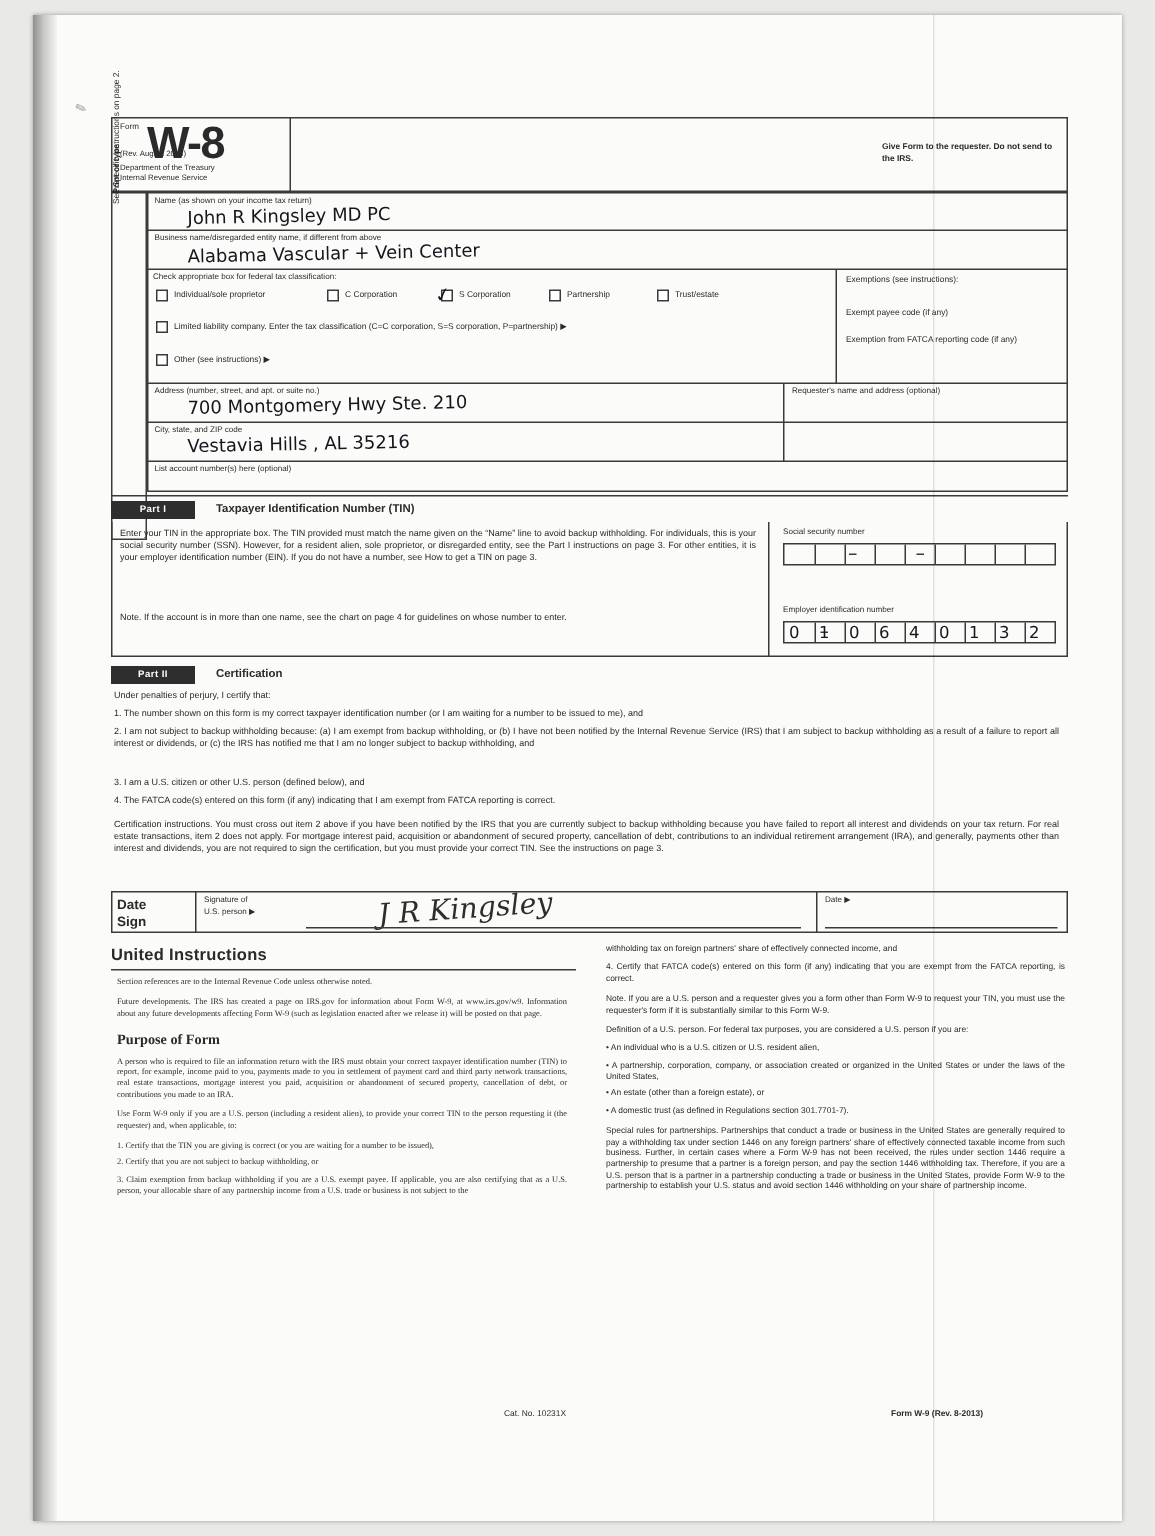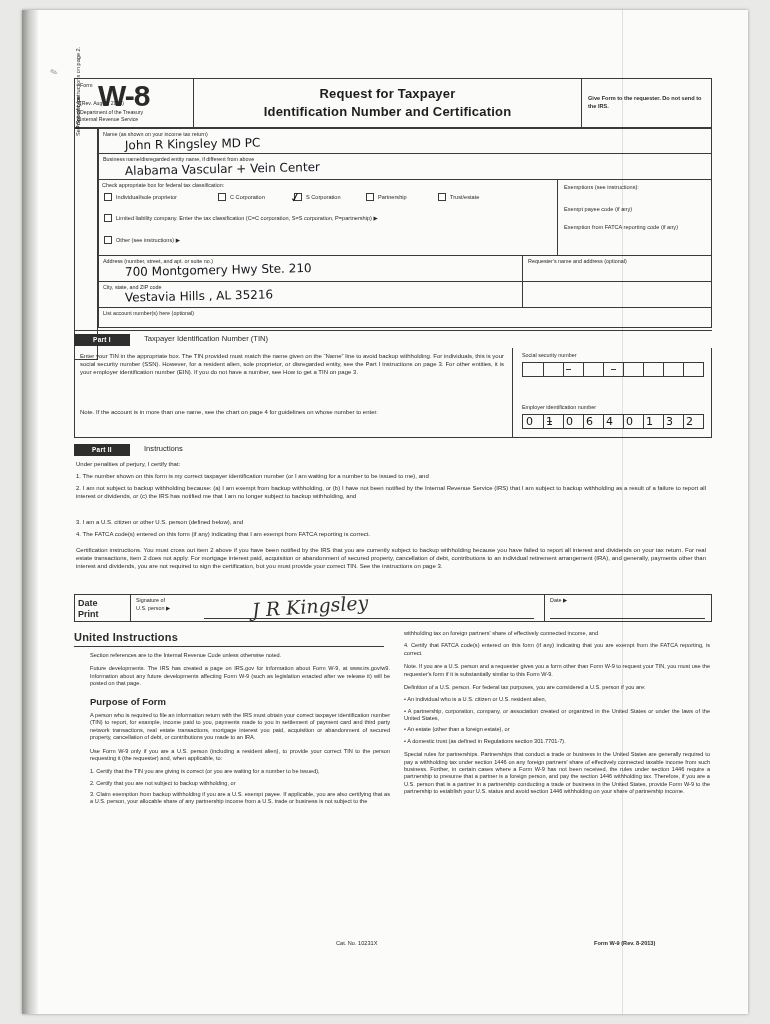--- a/index.html
+++ b/index.html
@@ -48,21 +48,21 @@
     transform:rotate(-1deg);white-space:nowrap;
   }
   .chk{
     position:absolute;width:8px;height:8px;border:1px solid #3a3a3a;
     box-sizing:border-box;background:#fff;
   }
   .partbar{
     background:#2e2e2e;color:#fff;font-weight:bold;font-size:6.4px;
     display:flex;align-items:center;justify-content:center;letter-spacing:.3px;
   }
-  .parttitle{font-weight:normal;font-size:7.6px;}
+  .parttitle{font-weight:bold;font-size:7.6px;}
   .vert{
     transform:rotate(-90deg);transform-origin:left top;white-space:nowrap;
     font-size:5.6px;font-weight:bold;
   }
   .gbox{position:absolute;border:1px solid #3a3a3a;box-sizing:border-box;height:15px;}
   .gcell{position:absolute;top:0;width:1px;height:100%;background:#3a3a3a;}
   .dash{position:absolute;top:6px;width:5px;height:1px;background:#3a3a3a;}
   .gi-head{font-size:11px;font-weight:bold;letter-spacing:.2px;}
   .col{position:absolute;}
   .sigline{position:absolute;height:1px;background:#3a3a3a;}
@@ -86,24 +86,20 @@
 
     <div class="form">
 
       <div class="bx b" style="left:0;top:0;width:638px;height:50px;"></div>
       <div class="bx" style="left:0;top:0;width:120px;height:50px;border-right:1px solid #3a3a3a;">
         <div class="bx lbl" style="left:6px;top:4px;">Form</div>
         <div class="bx w9" style="left:24px;top:3px;">W-8</div>
         <div class="bx tiny" style="left:6px;top:22px;">(Rev. August 2013)</div>
         <div class="bx tiny" style="left:6px;top:31px;width:110px;">Department of the Treasury</div>
         <div class="bx tiny" style="left:6px;top:38px;width:110px;">Internal Revenue Service</div>
-      </div>
-      <div class="bx" style="left:120px;top:0;width:388px;height:50px;border-right:1px solid #3a3a3a;display:flex;flex-direction:column;justify-content:center;">
-        <div class="hdr-title">Request for Taxpayer</div>
-        <div class="hdr-title">Identification Number and Certification</div>
       </div>
       <div class="bx" style="left:508px;top:0;width:130px;height:50px;display:flex;align-items:center;">
         <div class="tiny2" style="padding:0 6px;font-weight:bold;">Give Form to the requester. Do not send to the IRS.</div>
       </div>
 
       <div class="bx b" style="left:0;top:50px;width:24px;height:232px;">
         <div class="vert" style="left:15px;top:118px;">Print or type</div>
         <div class="vert" style="left:7px;top:222px;font-weight:normal;">See Specific Instructions on page 2.</div>
       </div>
 
@@ -204,45 +200,45 @@
       <div class="bx num" style="left:472px;top:337px;">1</div>
       <div class="bx num" style="left:492px;top:337px;">0</div>
       <div class="bx num" style="left:512px;top:337px;">6</div>
       <div class="bx num" style="left:532px;top:337px;">4</div>
       <div class="bx num" style="left:552px;top:337px;">0</div>
       <div class="bx num" style="left:572px;top:337px;">1</div>
       <div class="bx num" style="left:592px;top:337px;">3</div>
       <div class="bx num" style="left:612px;top:337px;">2</div>
 
       <div class="bx partbar" style="left:0;top:366px;width:56px;height:12px;">Part II</div>
-      <div class="bx parttitle" style="left:70px;top:366px;">Instructions</div>
+      <div class="bx parttitle" style="left:70px;top:366px;">Certification</div>
 
       <div class="bx sm" style="left:2px;top:382px;width:630px;">Under penalties of perjury, I certify that:</div>
       <div class="bx sm" style="left:2px;top:394px;width:630px;">1. The number shown on this form is my correct taxpayer identification number (or I am waiting for a number to be issued to me), and</div>
       <div class="bx sm" style="left:2px;top:406px;width:630px;text-align:justify;">2. I am not subject to backup withholding because: (a) I am exempt from backup withholding, or (b) I have not been notified by the Internal Revenue Service (IRS) that I am subject to backup withholding as a result of a failure to report all interest or dividends, or (c) the IRS has notified me that I am no longer subject to backup withholding, and</div>
       <div class="bx sm" style="left:2px;top:440px;width:630px;">3. I am a U.S. citizen or other U.S. person (defined below), and</div>
       <div class="bx sm" style="left:2px;top:452px;width:630px;">4. The FATCA code(s) entered on this form (if any) indicating that I am exempt from FATCA reporting is correct.</div>
       <div class="bx sm" style="left:2px;top:468px;width:630px;text-align:justify;">Certification instructions. You must cross out item 2 above if you have been notified by the IRS that you are currently subject to backup withholding because you have failed to report all interest and dividends on your tax return. For real estate transactions, item 2 does not apply. For mortgage interest paid, acquisition or abandonment of secured property, cancellation of debt, contributions to an individual retirement arrangement (IRA), and generally, payments other than interest and dividends, you are not required to sign the certification, but you must provide your correct TIN. See the instructions on page 3.</div>
 
       <div class="bx b" style="left:0;top:516px;width:638px;height:28px;"></div>
       <div class="bx" style="left:56px;top:516px;width:1px;height:28px;background:#3a3a3a;"></div>
       <div class="bx" style="left:470px;top:516px;width:1px;height:28px;background:#3a3a3a;"></div>
       <div class="bx" style="left:4px;top:520px;font-weight:bold;font-size:9px;">Date</div>
-      <div class="bx" style="left:4px;top:531px;font-weight:bold;font-size:9px;">Print</div>
+      <div class="bx" style="left:4px;top:531px;font-weight:bold;font-size:9px;">Sign</div>
       <div class="bx lbl" style="left:62px;top:519px;">Signature of</div>
       <div class="bx lbl" style="left:62px;top:527px;">U.S. person ▶</div>
       <div class="bx sig-script" style="left:178px;top:516px;">J R Kingsley</div>
       <div class="sigline" style="left:130px;top:540px;width:330px;"></div>
       <div class="bx lbl" style="left:476px;top:519px;">Date ▶</div>
       <div class="sigline" style="left:476px;top:540px;width:155px;"></div>
 
       <div class="bx gi-head" style="left:0;top:552px;">United Instructions</div>
       <div class="bx" style="left:0;top:568px;width:310px;height:1px;background:#3a3a3a;"></div>
 
-      <div class="col" style="left:16px;top:574px;width:300px;">
+      <div class="col" style="left:4px;top:574px;width:300px;font-family:Liberation Serif, serif;">
         <div class="footnote" style="margin-bottom:6px;text-align:justify;">Section references are to the Internal Revenue Code unless otherwise noted.</div>
         <div class="footnote" style="margin-bottom:8px;text-align:justify;">Future developments. The IRS has created a page on IRS.gov for information about Form W-9, at www.irs.gov/w9. Information about any future developments affecting Form W-9 (such as legislation enacted after we release it) will be posted on that page.</div>
         <div style="font-size:9.5px;font-weight:bold;margin-bottom:4px;">Purpose of Form</div>
         <div class="footnote" style="margin-bottom:6px;text-align:justify;">A person who is required to file an information return with the IRS must obtain your correct taxpayer identification number (TIN) to report, for example, income paid to you, payments made to you in settlement of payment card and third party network transactions, real estate transactions, mortgage interest you paid, acquisition or abandonment of secured property, cancellation of debt, or contributions you made to an IRA.</div>
         <div class="footnote" style="margin-bottom:6px;text-align:justify;">Use Form W-9 only if you are a U.S. person (including a resident alien), to provide your correct TIN to the person requesting it (the requester) and, when applicable, to:</div>
         <div class="footnote" style="margin-bottom:4px;text-align:justify;">1. Certify that the TIN you are giving is correct (or you are waiting for a number to be issued),</div>
         <div class="footnote" style="margin-bottom:4px;text-align:justify;">2. Certify that you are not subject to backup withholding, or</div>
         <div class="footnote" style="margin-bottom:4px;text-align:justify;">3. Claim exemption from backup withholding if you are a U.S. exempt payee. If applicable, you are also certifying that as a U.S. person, your allocable share of any partnership income from a U.S. trade or business is not subject to the</div>
       </div>
 

